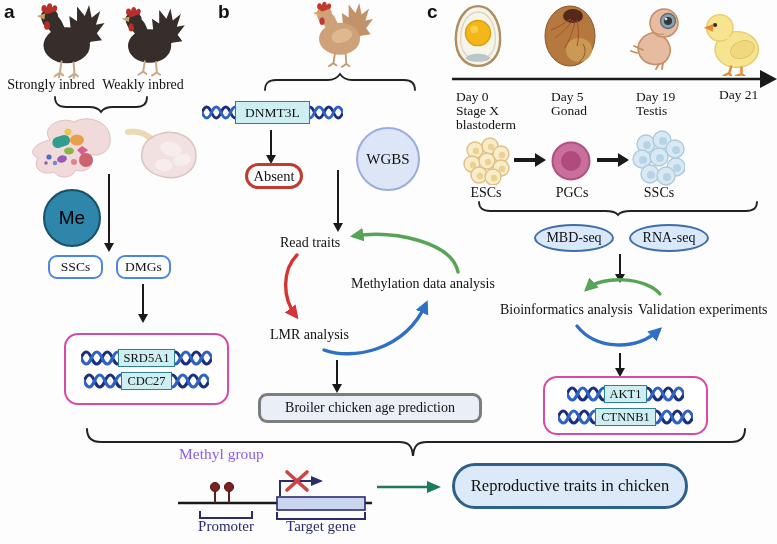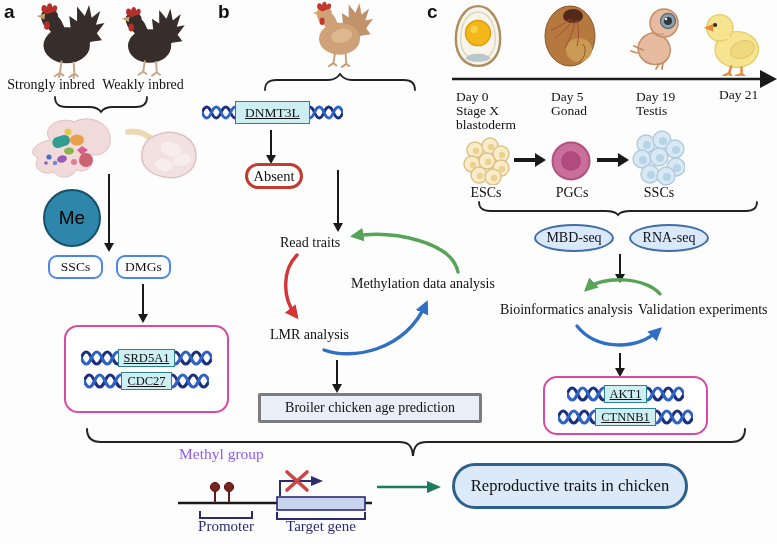--- a/index.html
+++ b/index.html
@@ -10,28 +10,28 @@
   .tc{text-align:center;}
   .panel-label{font-family:"Liberation Sans",sans-serif;font-weight:bold;font-size:19px;}
   .abs{position:absolute;}
   .rbox{position:absolute;box-sizing:border-box;display:flex;align-items:center;
         justify-content:center;background:#fff;}
   .dm-box{border:2px solid #4a86e8;border-radius:9px;font-size:13.5px;}
   .absent-box{border:3px solid #c23b2e;border-radius:14px;font-size:14.5px;}
   .wgbs-circle{border-radius:50%;border:2.5px solid #9aaede;background:#dde6f6;font-size:15px;}
   .me-circle{border-radius:50%;background:#2e86ab;border:2.5px solid #17506b;color:#000000;
              font-family:"Liberation Sans",sans-serif;font-size:19px;}
-  .result-box{background:#e9eef7;border:3px solid #7d7d7d;border-radius:2px;font-size:14px;}
+  .result-box{background:#e9eef7;border:3px solid #7d7d7d;border-radius:9px;font-size:14px;}
   .seq-ellipse{border-radius:50%;border:2px solid #3f6fa8;background:#d9e9fb;font-size:14px;}
   .pill{border-radius:24px;border:3px solid #2e608c;background:#dbe9f9;font-size:16.5px;}
   .pinkbox{border:2.5px solid #d84aa6;border-radius:14px;background:#fff;display:flex;
            flex-direction:column;justify-content:center;gap:5px;padding:5px 6px;}
   .generow{display:flex;align-items:center;justify-content:center;}
   .genelabel{background:#cdeef2;border:1.6px solid #2c818c;font-size:12.5px;padding:0 5px;
-             line-height:16px;z-index:2;margin:0 -5px;white-space:nowrap;text-decoration:underline;}
+             line-height:16px;z-index:2;margin:0 -5px;white-space:nowrap;}
   .genelabel.big{font-size:13.5px;line-height:21px;padding:0 9px;}
   
   .av{position:absolute;width:2.2px;background:#1a1a1a;}
   .av::after{content:"";position:absolute;left:50%;transform:translateX(-50%);bottom:-8px;
              width:0;height:0;border:5.5px solid transparent;border-top:9px solid #1a1a1a;
              border-bottom:0;}
   .ah{position:absolute;height:3.5px;background:#1a1a1a;}
   .ah::after{content:"";position:absolute;right:-10px;top:50%;transform:translateY(-50%);
              width:0;height:0;border:7px solid transparent;border-left:11px solid #1a1a1a;
              border-right:0;}
@@ -114,21 +114,21 @@
 
     <div class="av" style="left:108px;top:174px;height:70px"></div>
 
     <div class="rbox me-circle" style="left:43px;top:189px;width:58px;height:58px">Me</div>
 
     <div class="rbox dm-box" style="left:48px;top:255px;width:55px;height:24px">SSCs</div>
     <div class="rbox dm-box" style="left:116px;top:255px;width:55px;height:24px">DMGs</div>
 
     <div class="av" style="left:142px;top:284px;height:31px"></div>
 
-    <div class="rbox pinkbox" style="left:64px;top:325px;width:165px;height:88px">
+    <div class="rbox pinkbox" style="left:64px;top:333px;width:165px;height:72px">
       <div class="generow">
         <svg width="42" height="18" viewBox="0 0 42 18">
             <path d="M0,9 Q5.25,-3 10.5,9 T21,9 T31.5,9 T42,9" stroke="#1b2f7e" stroke-width="3.2" fill="none" stroke-linecap="round"></path>
             <path d="M0,9 Q5.25,21 10.5,9 T21,9 T31.5,9 T42,9" stroke="#2e62c4" stroke-width="3.2" fill="none" stroke-linecap="round"></path>
           </svg>
         <span class="genelabel">SRD5A1</span>
         <svg width="42" height="18" viewBox="0 0 42 18">
             <path d="M0,9 Q5.25,-3 10.5,9 T21,9 T31.5,9 T42,9" stroke="#1b2f7e" stroke-width="3.2" fill="none" stroke-linecap="round"></path>
             <path d="M0,9 Q5.25,21 10.5,9 T21,9 T31.5,9 T42,9" stroke="#2e62c4" stroke-width="3.2" fill="none" stroke-linecap="round"></path>
           </svg>
@@ -175,20 +175,21 @@
       <svg width="38" height="17" viewBox="0 0 42 18">
           <path d="M0,9 Q5.25,-3 10.5,9 T21,9 T31.5,9 T42,9" stroke="#1b2f7e" stroke-width="3.2" fill="none" stroke-linecap="round"></path>
           <path d="M0,9 Q5.25,21 10.5,9 T21,9 T31.5,9 T42,9" stroke="#2e62c4" stroke-width="3.2" fill="none" stroke-linecap="round"></path>
         </svg>
     </div>
 
     <div class="av" style="left:270px;top:130px;height:26px"></div>
 
     <div class="rbox absent-box" style="left:245px;top:163px;width:58px;height:26px">Absent</div>
 
+    <div class="rbox wgbs-circle" style="left:356px;top:127px;width:64px;height:64px">WGBS</div>
 
     <div class="av" style="left:337px;top:170px;height:54px"></div>
 
     <div class="t" style="left:280px;top:236px">Read traits</div>
     <div class="t" style="left:351px;top:277px">Methylation data analysis</div>
     <div class="t" style="left:270px;top:328px">LMR analysis</div>
 
     <svg class="abs" style="left:278px;top:250px" width="40" height="75" viewBox="0 0 40 75">
       <path d="M19,5 C4,20 4,48 18,66" stroke="#d63434" stroke-width="3.4" fill="none" stroke-linecap="round" marker-end="url(#ah-red)"></path>
     </svg>

